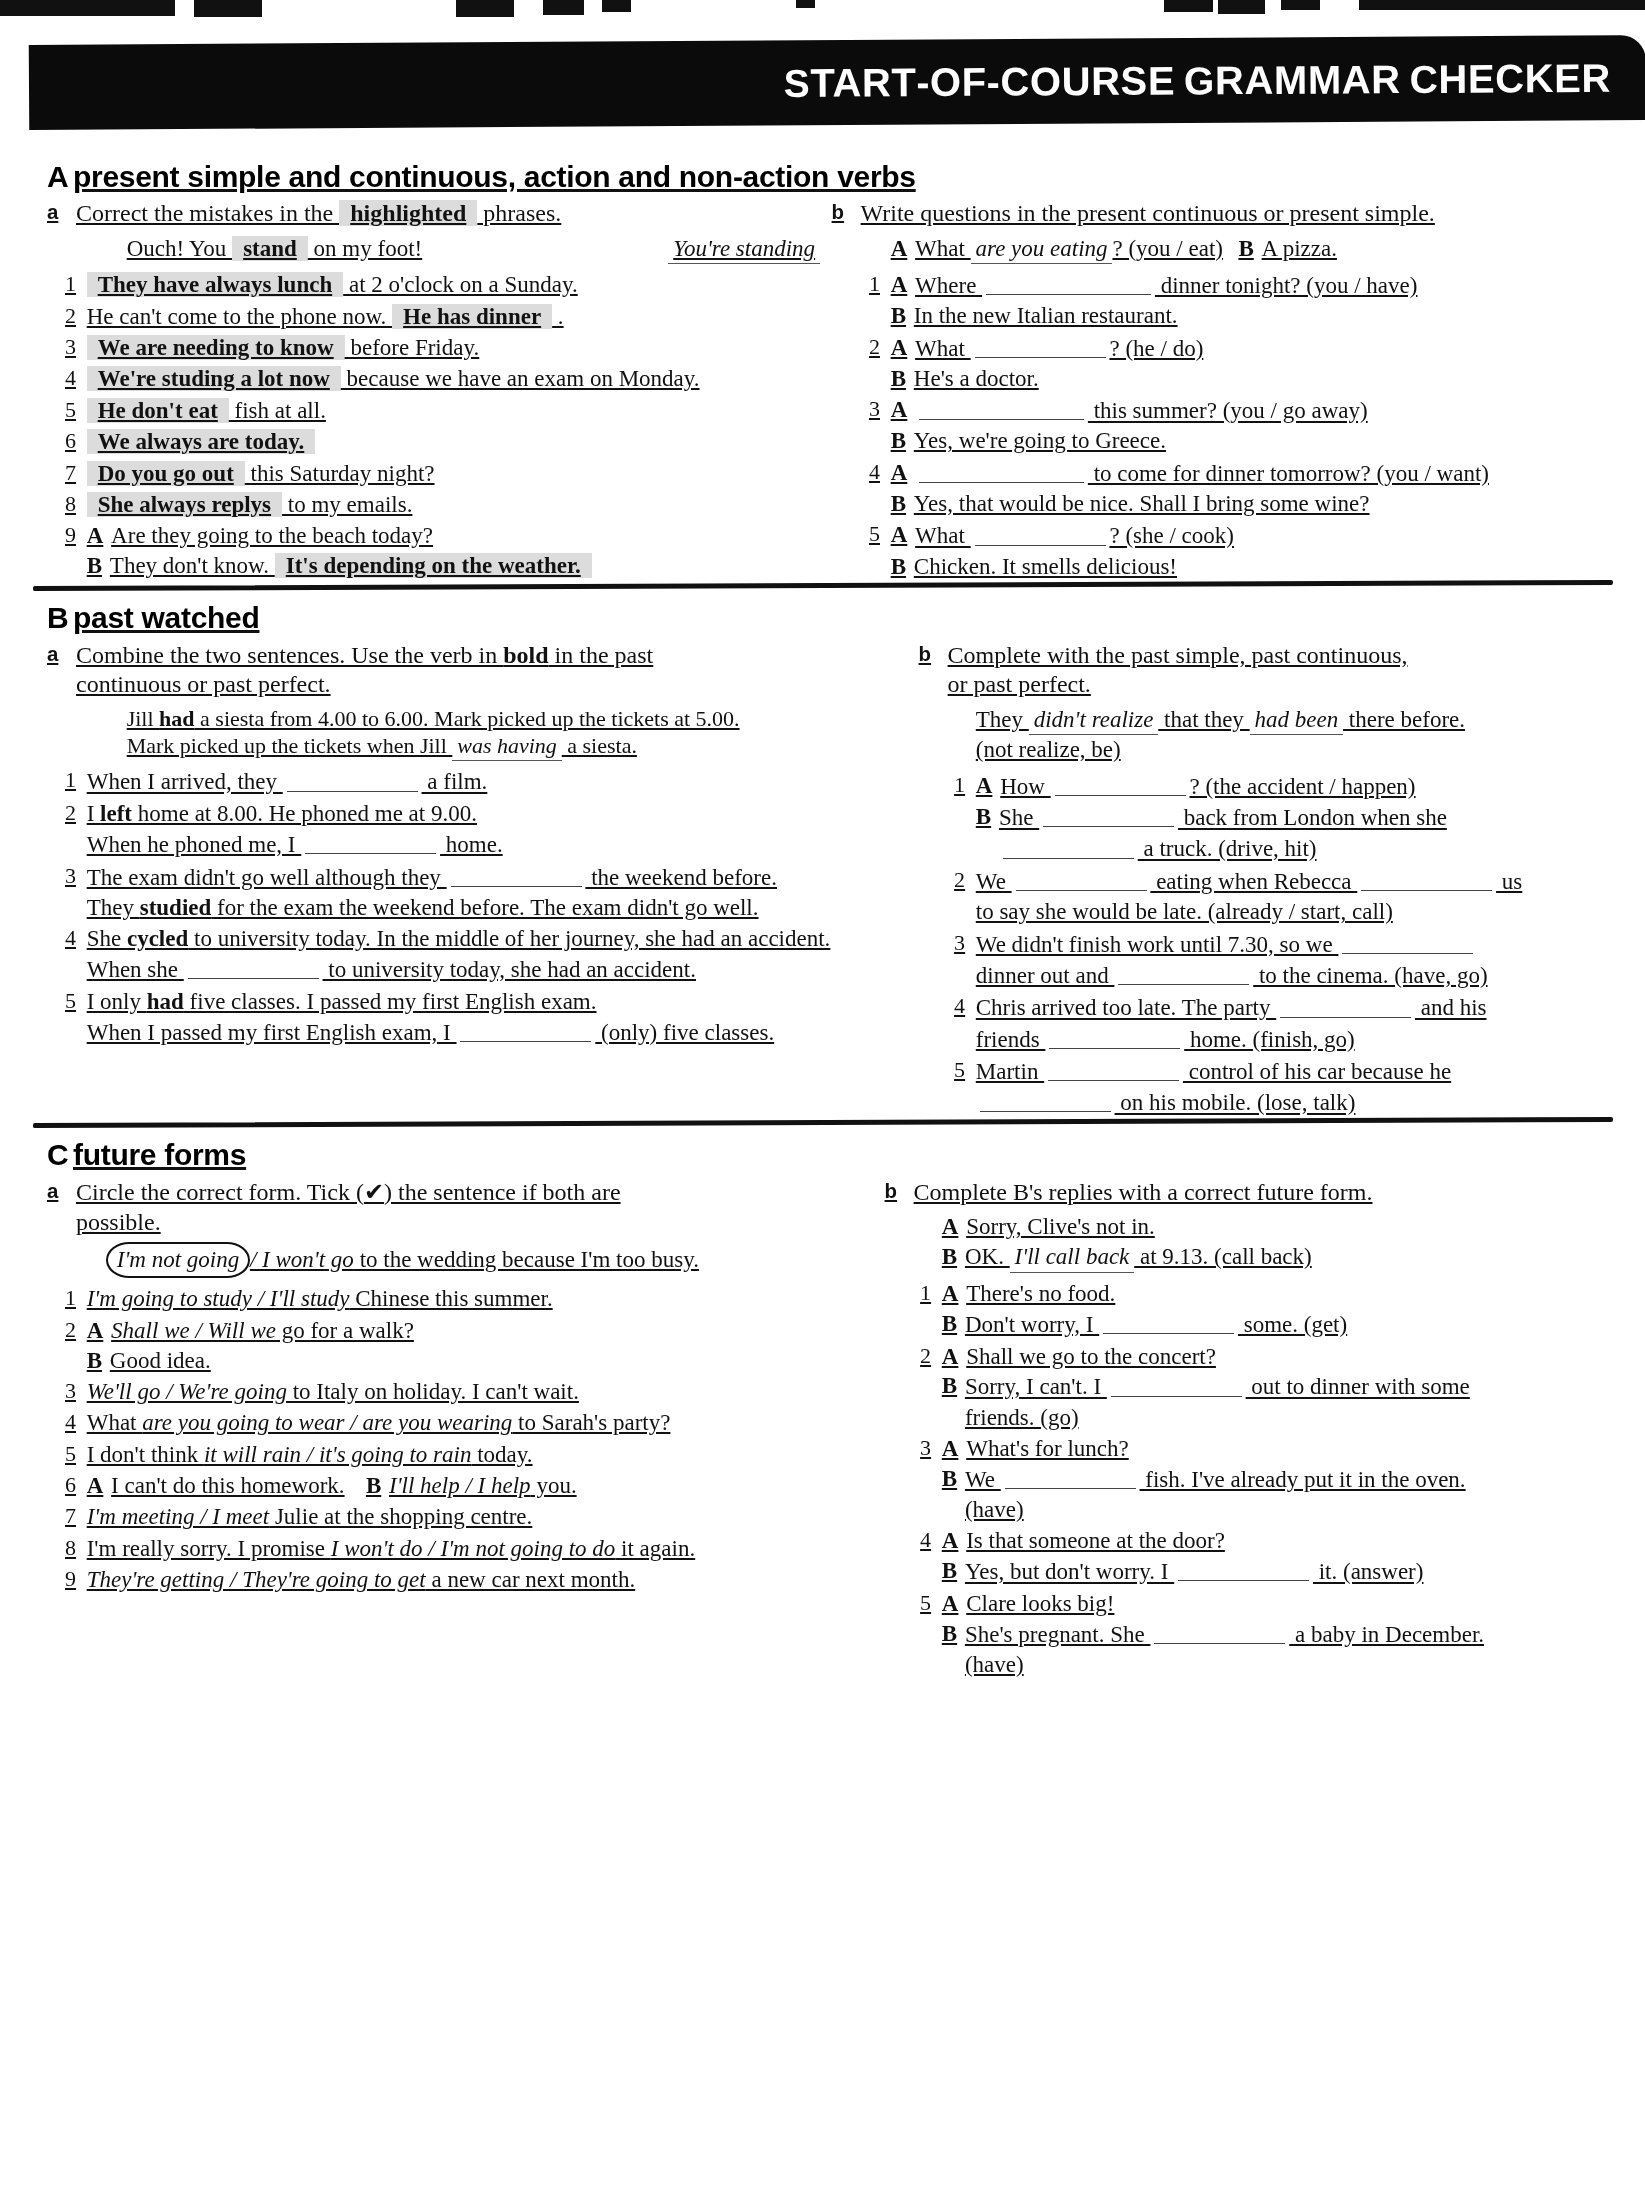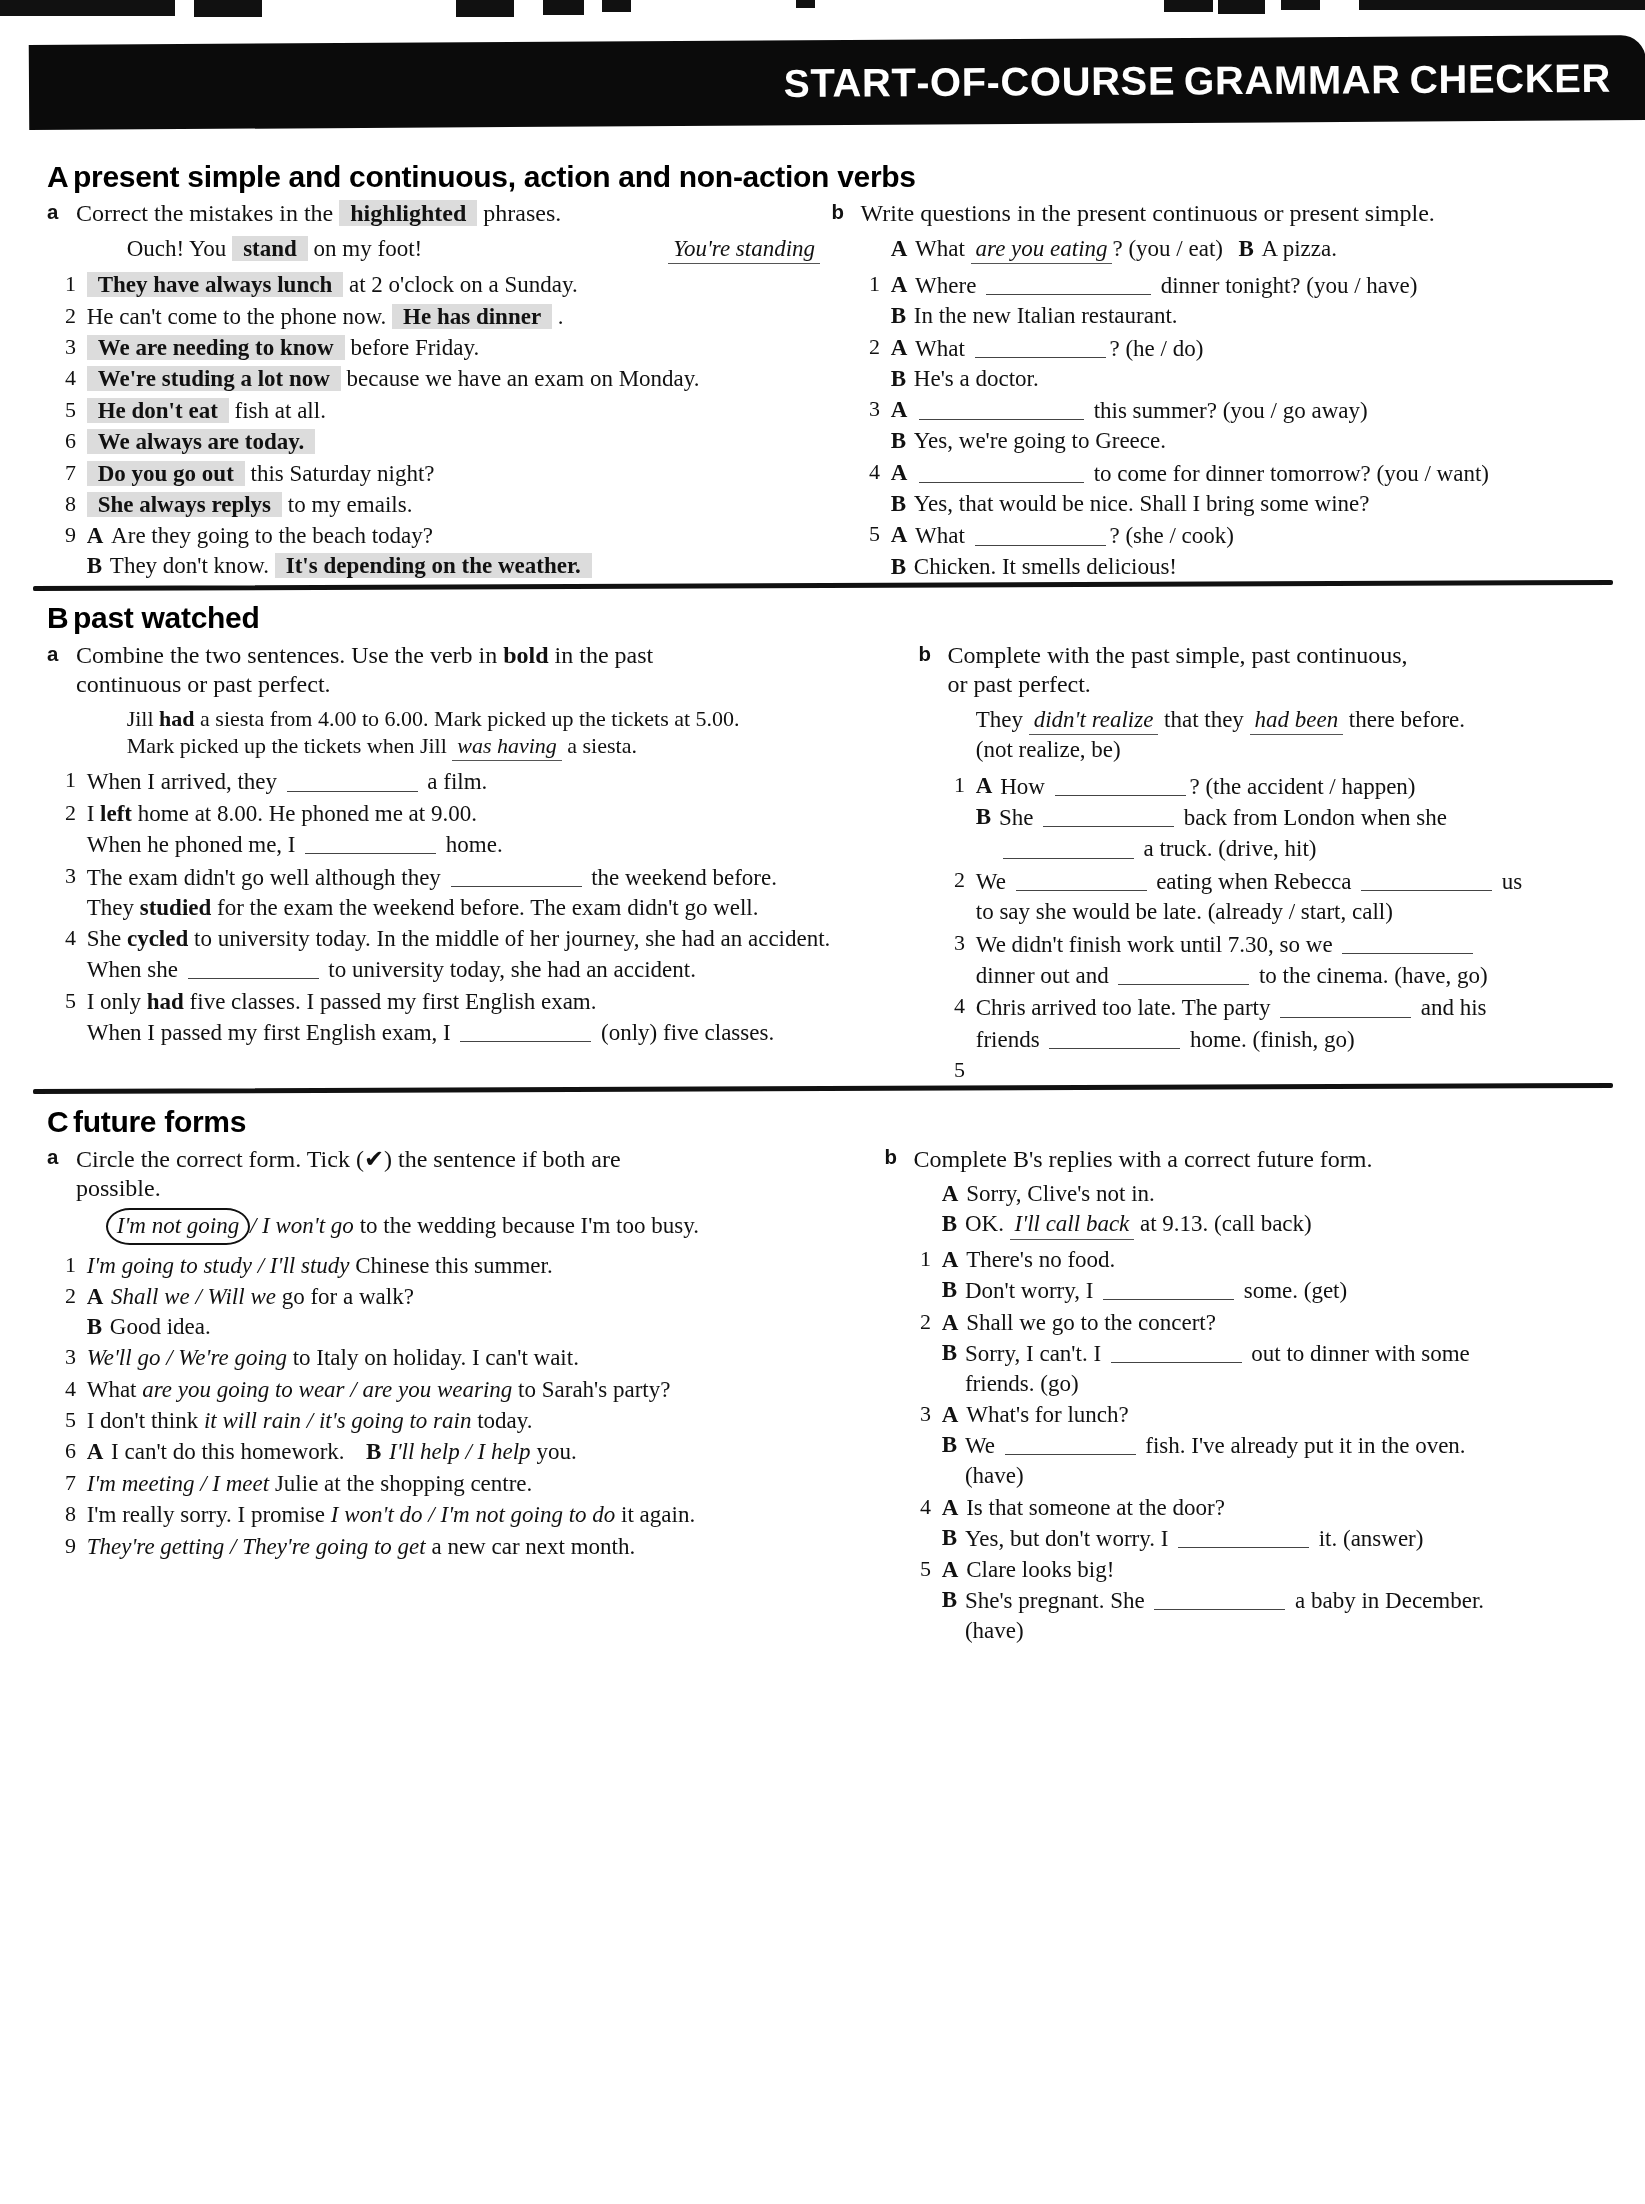--- a/index.html
+++ b/index.html
@@ -29,21 +29,21 @@
     font-family:"Liberation Sans","DejaVu Sans",sans-serif;
     font-weight:bold;
     font-size:30px;
     letter-spacing:0.6px;
     white-space:nowrap;
   }
   .banner .title .cap{font-size:39px;}
   .banner .title .sc{font-size:40px;text-transform:uppercase;}
 
   
-  .page{position:absolute;left:0;top:146px;width:1646px;}
+  .page{position:absolute;left:0;top:146px;width:1646px;text-decoration:underline;}
 
   .section{position:relative;}
   .rule{
     height:4.9px;background:#111;margin:0 33px;
     border-radius:1.9px;
     transform:rotate(-0.22deg);
   }
 
   .sec-head{
     font-family:"Liberation Sans","DejaVu Sans",sans-serif;
@@ -390,20 +390,21 @@
           <div class="item">
             <div class="num">3</div>
             <div class="body" style="max-width:553px;"><span>We didn't finish work until 7.30, so we </span><span class="gap g-md"></span><span> dinner out and </span><span class="gap g-md"></span><span> to the cinema. (have, go)</span></div>
           </div>
           <div class="item">
             <div class="num">4</div>
             <div class="body" style="max-width:553px;"><span>Chris arrived too late. The party </span><span class="gap g-md"></span><span> and his friends </span><span class="gap g-md"></span><span> home. (finish, go)</span></div>
           </div>
           <div class="item">
             <div class="num">5</div>
+            <div class="body" style="max-width:553px;"><span>Martin </span><span class="gap g-md"></span><span> control of his car because he </span><span class="gap g-md"></span><span> on his mobile. (lose, talk)</span></div>
           </div>
         </div>
       </div>
     </div>
   </div>
 
   <div class="rule"></div>
 
   <div class="section">
     <div class="sec-head">

